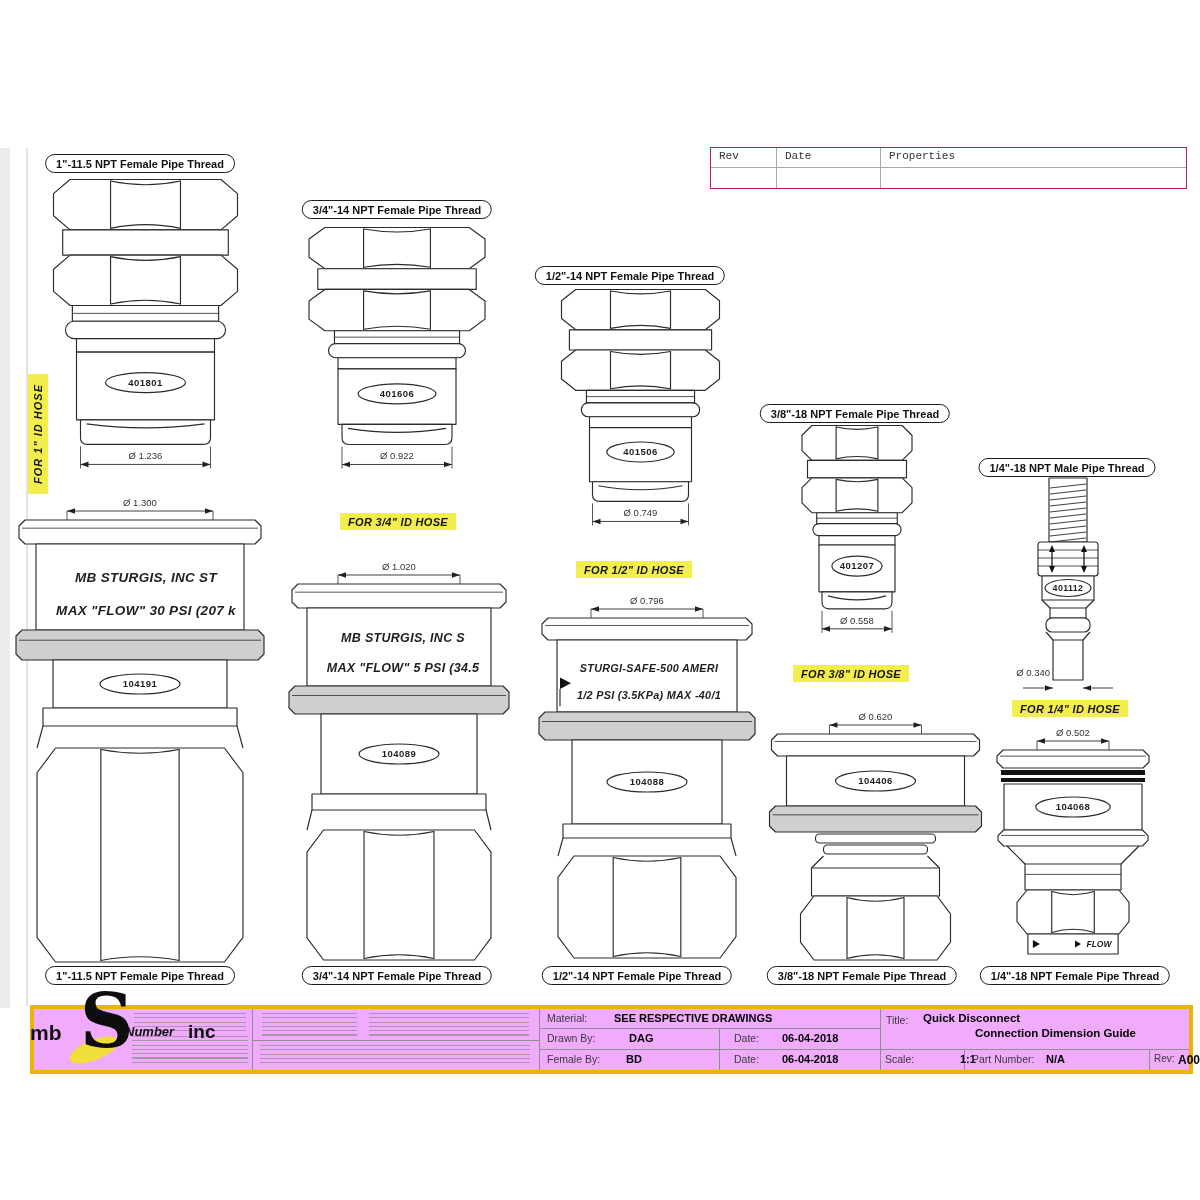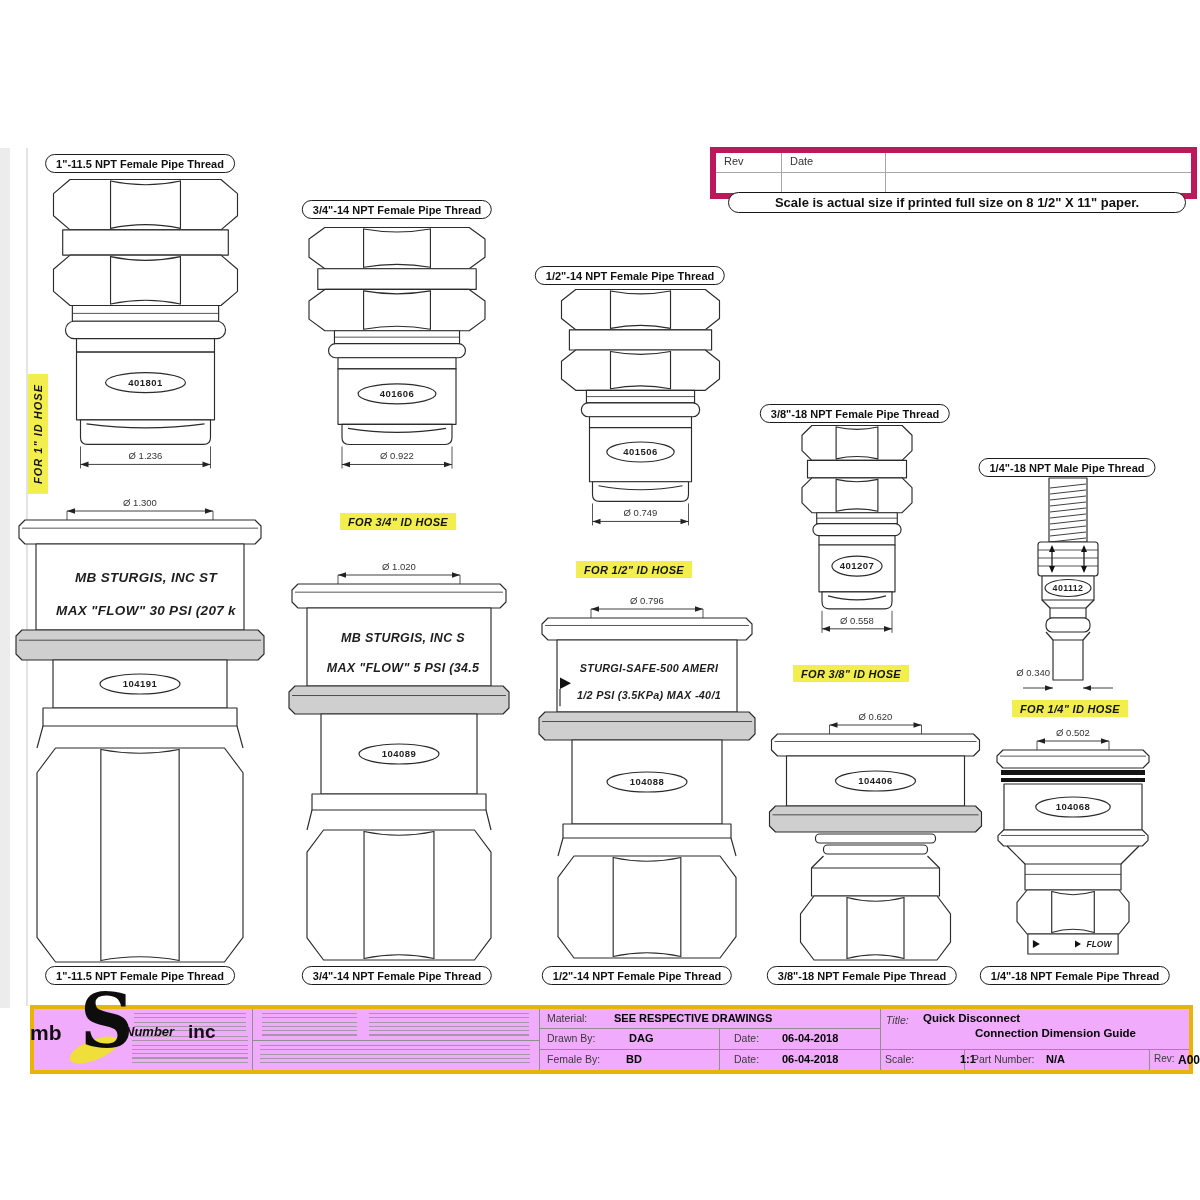--- a/index.html
+++ b/index.html
@@ -8,21 +8,21 @@
   .stadium{position:absolute;transform:translateX(-50%);border:1.6px solid #1c1c1c;border-radius:12px;
            padding:2.5px 10px;font-size:11px;font-weight:bold;background:#fff;white-space:nowrap;color:#111;}
   .hose{position:absolute;transform:translateX(-50%);background:#f2ee4d;color:#141414;
         font-size:11px;font-weight:bold;font-style:italic;padding:2.5px 8px;white-space:nowrap;letter-spacing:.3px;}
   .hose-v{position:absolute;background:#f2ee4d;color:#141414;font-size:11px;font-weight:bold;font-style:italic;
           writing-mode:vertical-rl;transform:rotate(180deg);padding:10px 4px;letter-spacing:1px;white-space:nowrap;}
   .fig{position:absolute;}
   .note{position:absolute;border:1.7px solid #151515;border-radius:12px;background:#fff;
         font-size:13px;font-weight:bold;text-align:center;padding:2px 0;}
   .revtbl{position:absolute;display:grid;grid-template-columns:66px 104px 305px;grid-template-rows:20px 20px;
-          border:6px solid #be185d;font-size:11px;color:#333;}
+          border:1px solid #be185d;font-size:11px;color:#333;font-family:Liberation Mono, monospace;}
   .revtbl div{border-right:1px solid #a8a8a8;border-bottom:1px solid #a8a8a8;padding:2px 0 0 8px;}
   .revtbl div:nth-child(3n){border-right:none;}
   .revtbl div:nth-child(n+4){border-bottom:none;}
   .strip{position:absolute;border:4px solid #eab308;background:#f0abfc;}
   .vline,.hline{position:absolute;background:#8f8f8f;}
   .tb-label{position:absolute;font-size:10.5px;color:#3a3a3a;white-space:nowrap;}
   .tb-val{position:absolute;font-size:11px;font-weight:bold;color:#000;white-space:nowrap;}
   .fp{position:absolute;background:repeating-linear-gradient(180deg,#8f8f8f 0 1px,transparent 1px 4.3px);opacity:.75;}
   .edge{position:absolute;}
   .logo{position:absolute;z-index:3;}
@@ -38,26 +38,26 @@
 <body>
 
 <div id="canvas">
 
   <div class="edge" style="left:0;top:148px;width:10px;height:860px;background:#ececec;"></div>
   <div class="edge" style="left:26px;top:148px;width:2px;height:858px;background:#e3e3e3;"></div>
 
   <div class="revtbl" style="left:710px;top:147px;">
     <div>Rev</div>
     <div>Date</div>
+    <div>Properties</div>
     <div></div>
     <div></div>
     <div></div>
   </div>
 
-  <div class="note" style="left:728px;top:192px;width:456px;"><span>Scale is actual size if printed full size on 8 1/2" X 11" paper.</span></div>
 
   <div class="stadium" style="left:140px;top:154px;">1"-11.5 NPT Female Pipe Thread</div>
   <div class="stadium" style="left:397px;top:200px;">3/4"-14 NPT Female Pipe Thread</div>
   <div class="stadium" style="left:630px;top:266px;">1/2"-14 NPT Female Pipe Thread</div>
   <div class="stadium" style="left:855px;top:404px;">3/8"-18 NPT Female Pipe Thread</div>
   <div class="stadium" style="left:1067px;top:458px;">1/4"-18 NPT Male Pipe Thread</div>
 
   <div class="hose-v" style="left:28px;top:374px;">FOR 1" ID HOSE</div>
   <div class="hose" style="left:398px;top:513px;">FOR 3/4" ID HOSE</div>
   <div class="hose" style="left:634px;top:561px;">FOR 1/2" ID HOSE</div>
@@ -386,21 +386,21 @@
     <span class="tb-label" style="left:513px;top:3px;">Material:</span>
     <span class="tb-val" style="left:580px;top:3px;">SEE RESPECTIVE DRAWINGS</span>
     <span class="tb-label" style="left:513px;top:23px;">Drawn By:</span>
     <span class="tb-val" style="left:595px;top:23px;">DAG</span>
     <span class="tb-label" style="left:700px;top:23px;">Date:</span>
     <span class="tb-val" style="left:748px;top:23px;">06-04-2018</span>
     <span class="tb-label" style="left:513px;top:44px;">Female By:</span>
     <span class="tb-val" style="left:592px;top:44px;">BD</span>
     <span class="tb-label" style="left:700px;top:44px;">Date:</span>
     <span class="tb-val" style="left:748px;top:44px;">06-04-2018</span>
-    <span class="tb-label" style="left:852px;top:5px;font-style:italic;">Title:</span>
+    <span class="tb-label" style="left:852px;top:5px;">Title:</span>
     <span class="tb-val" style="left:889px;top:3px;font-size:11.5px;">Quick Disconnect</span>
     <span class="tb-val" style="left:899px;top:18px;font-size:11.5px;margin-left:42px;">Connection Dimension Guide</span>
     <span class="tb-label" style="left:851px;top:44px;">Scale:</span>
     <span class="tb-val" style="left:926px;top:44px;">1:1</span>
     <span class="tb-label" style="left:938px;top:44px;">Part Number:</span>
     <span class="tb-val" style="left:1012px;top:44px;">N/A</span>
     <span class="tb-label" style="left:1120px;top:44px;font-size:10px;">Rev:</span>
     <span class="tb-val" style="left:1144px;top:44px;font-size:12px;">A00</span>
   </div>
 

